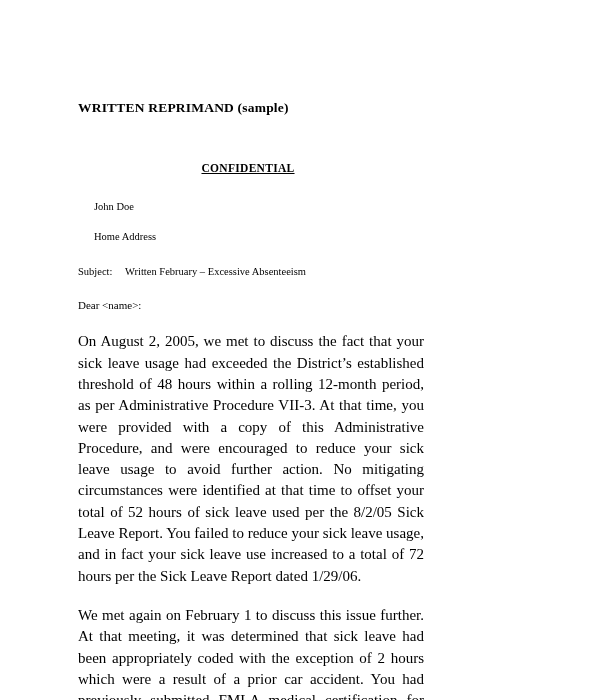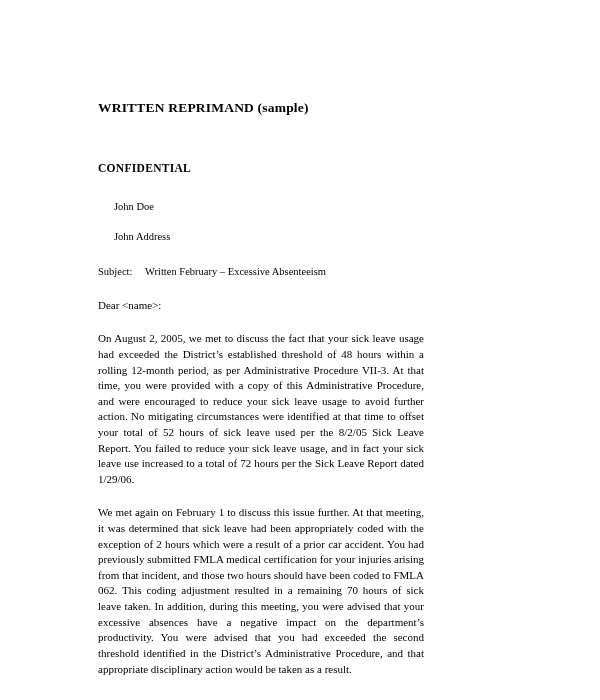--- a/index.html
+++ b/index.html
@@ -11,35 +11,37 @@
     height: 700px;
     background: #ffffff;
     font-family: "Liberation Serif", "DejaVu Serif", serif;
     color: #000000;
     overflow: hidden;
   }
   .page {
     width: 496px;
     height: 700px;
     box-sizing: border-box;
-    padding: 100px 72px 0 98px;
+    padding: 100px 72px 0 78px;
     position: relative;
   }
   .doc-title {
     font-size: 13.5px;
     font-weight: bold;
     letter-spacing: 0.2px;
     margin: 0 0 46px 0;
   }
   .confidential {
     font-size: 11.5px;
     font-weight: bold;
+    text-align: center;
     letter-spacing: 0.3px;
     margin: 0 0 26px 0;
     padding-right: 6px;
+    text-decoration: underline;
   }
   .field-date {
     font-size: 10.5px;
     margin: 0 0 28px 0;
   }
   .address-block {
     font-size: 10.5px;
     line-height: 1.35;
     margin: 0 0 22px 0;
   }
@@ -56,39 +58,39 @@
   }
   .subject-text {
     display: inline;
     margin-left: 10px;
   }
   .salutation {
     font-size: 11px;
     margin: 0 0 20px 0;
   }
   p.body-par {
-    font-size: 11px;
+    font-size: 15px;
     line-height: 1.42;
     text-align: justify;
     margin: 0 0 18px 0;
   }
 </style>
 </head>
 <body>
 
 <div class="page">
 
   <h1 class="doc-title">WRITTEN REPRIMAND (sample)</h1>
 
   <div class="confidential">CONFIDENTIAL</div>
 
 
   <div class="address-block">
     <div>John Doe</div>
-    <div>John Address</div>
+    <div>Home Address</div>
   </div>
 
   <div class="subject-line">
     <span class="subject-label">Subject:</span>
     <span class="subject-text">Written February – Excessive Absenteeism</span>
   </div>
 
   <div class="salutation">Dear &lt;name&gt;:</div>
 
   <p class="body-par">On August 2, 2005, we met to discuss the fact that your sick leave usage had exceeded the District’s established threshold of 48 hours within a rolling 12-month period, as per Administrative Procedure VII-3.  At that time, you were provided with a copy of this Administrative Procedure, and were encouraged to reduce your sick leave usage to avoid further action.  No mitigating circumstances were identified at that time to offset your total of 52 hours of sick leave used per the 8/2/05 Sick Leave Report.  You failed to reduce your sick leave usage, and in fact your sick leave use increased to a total of 72 hours per the Sick Leave Report dated 1/29/06.</p>

